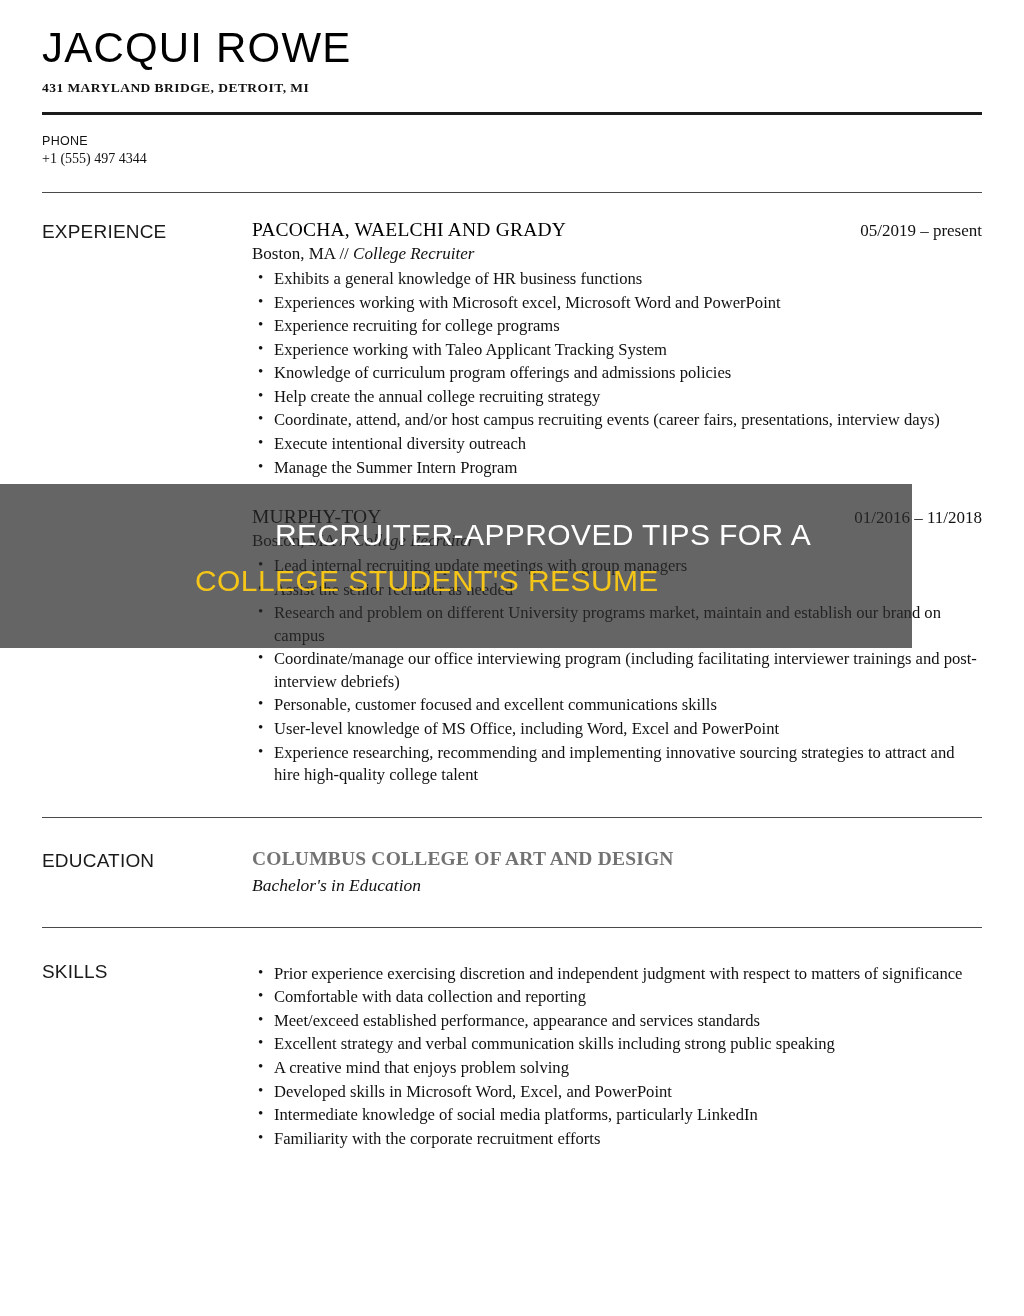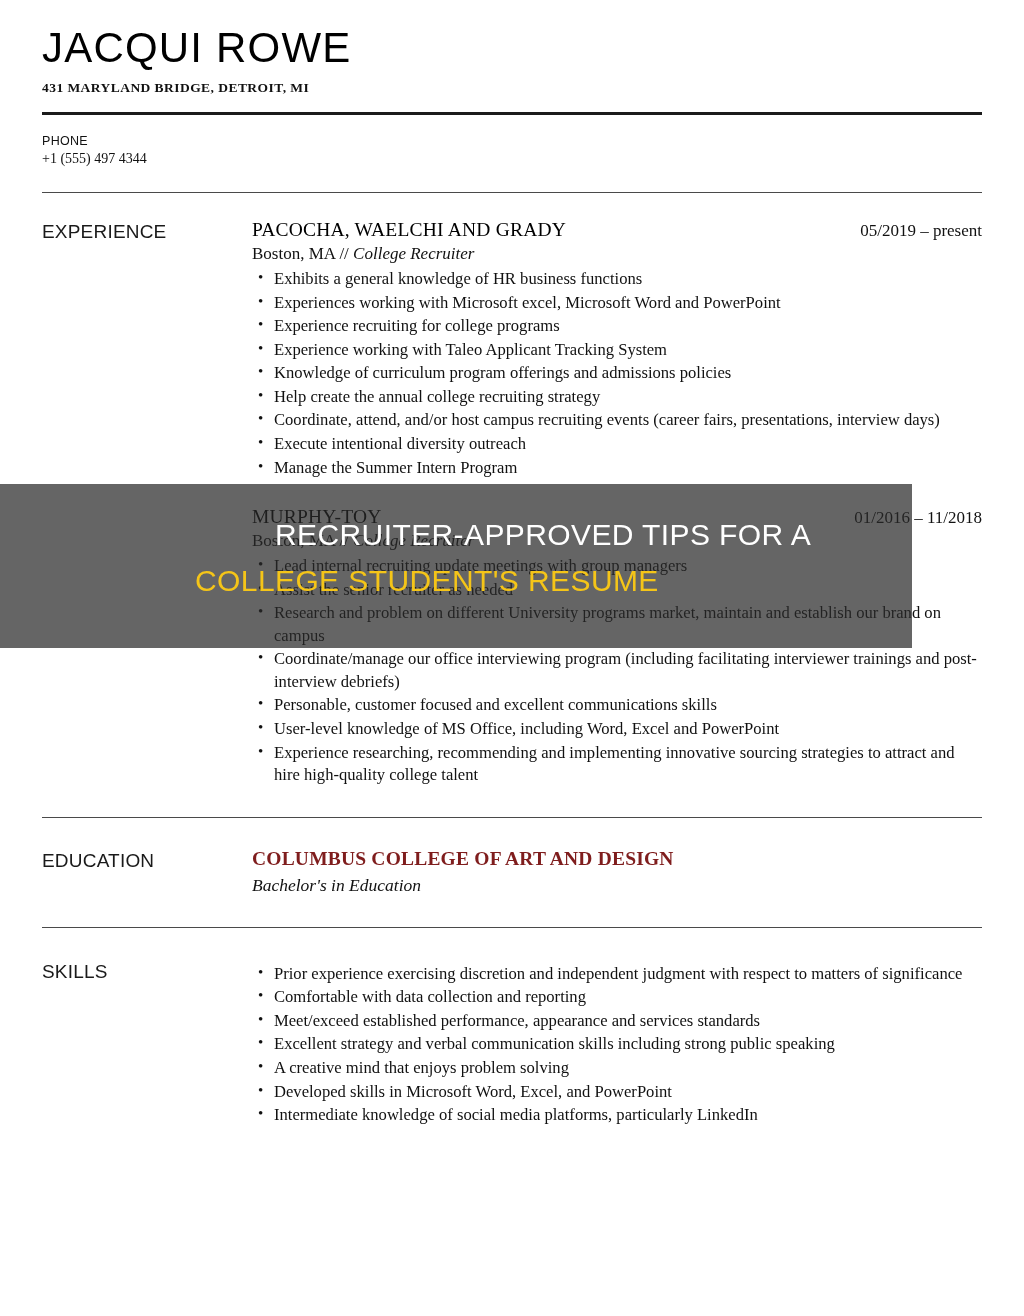--- a/index.html
+++ b/index.html
@@ -146,21 +146,21 @@
     font-size: 15px;
     color: #111111;
   }
 
   
   .edu-school {
     font-family: "Liberation Serif", serif;
     font-weight: 700;
     font-size: 19.5px;
     letter-spacing: 0.2px;
-    color: #7f1d1d;
+    color: #737373;
   }
   .edu-degree {
     font-family: "Liberation Serif", serif;
     font-style: italic;
     font-size: 17.5px;
     margin-top: 5px;
     color: #111111;
   }
 
   
@@ -268,20 +268,21 @@
     <div class="section-head">SKILLS</div>
     <div class="section-body" id="skills-list">
         <ul class="bullets">
           <li>Prior experience exercising discretion and independent judgment with respect to matters of significance</li>
           <li>Comfortable with data collection and reporting</li>
           <li>Meet/exceed established performance, appearance and services standards</li>
           <li>Excellent strategy and verbal communication skills including strong public speaking</li>
           <li>A creative mind that enjoys problem solving</li>
           <li>Developed skills in Microsoft Word, Excel, and PowerPoint</li>
           <li>Intermediate knowledge of social media platforms, particularly LinkedIn</li>
+          <li>Familiarity with the corporate recruitment efforts</li>
         </ul>
       </div>
   </div>
 
   <div class="overlay">
     <div class="overlay-text">
       <span class="overlay-line-1">RECRUITER-APPROVED TIPS FOR A</span>
       <span class="overlay-line-2">COLLEGE STUDENT'S RESUME</span>
     </div>
   </div>

